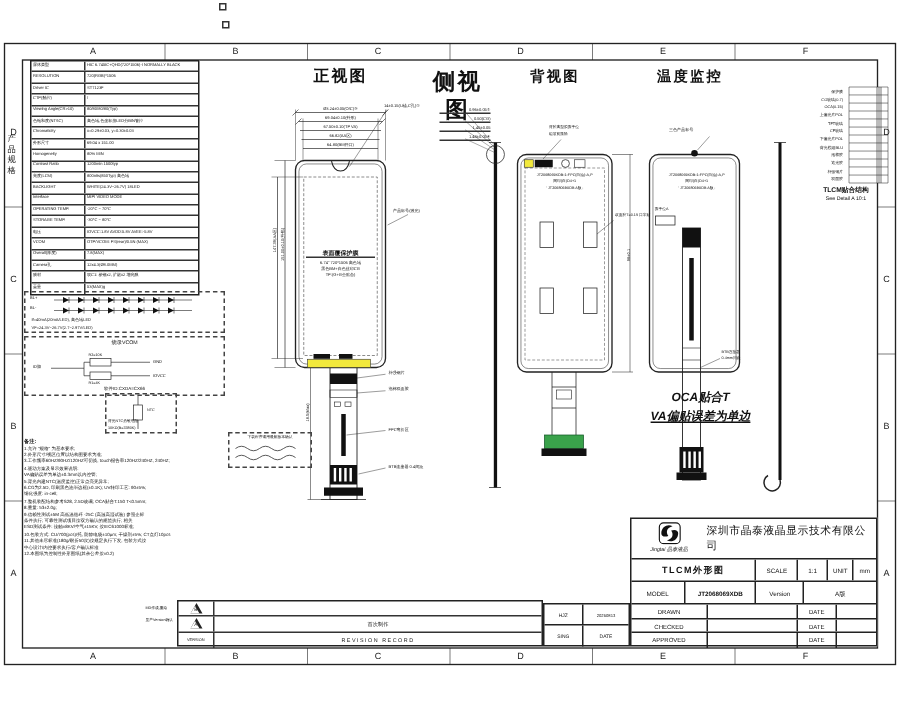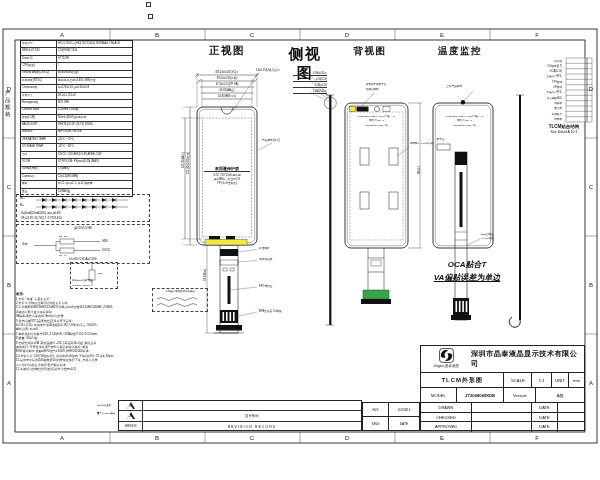--- a/index.html
+++ b/index.html
@@ -436,21 +436,21 @@
   <div class="abs tb" style="left:420px;top:345px;width:165px;height:86px">
     <div class="tb-row" style="height:27px">
       <div class="tb-cell first" style="width:50px;flex-direction:column;justify-content:flex-start;padding-top:2px">
         <svg width="17" height="15" viewBox="0 0 16 16">
           <path fill="#111" d="M2,8 C2,3 7,1 10,3 C6,4 5,7 7,10 C4,11 2,10 2,8 Z"></path>
           <path fill="#111" d="M14,8 C14,13 9,15 6,13 C10,12 11,9 9,6 C12,5 14,6 14,8 Z"></path>
           <rect x="0.6" y="0.6" width="14.8" height="14.8" rx="3" fill="none" stroke="#111" stroke-width="0.8"></rect>
         </svg>
         <div style="font-size:3.5px;font-style:italic;margin-top:1px">Jingtai 晶泰液晶</div>
       </div>
-      <div class="tb-cell" style="flex:1;border-left:none;font-size:7.2px;font-weight:700;letter-spacing:0.4px">深圳市晶泰液晶显示技术有限公司</div>
+      <div class="tb-cell" style="flex:1;border-left:none;font-size:7.2px;font-weight:400;letter-spacing:0.4px">深圳市晶泰液晶显示技术有限公司</div>
     </div>
     <div class="tb-row" style="height:15px">
       <div class="tb-cell first" style="width:83px;font-size:6px;font-weight:600;letter-spacing:1px">TLCM外形图</div>
       <div class="tb-cell" style="width:28px;font-size:4.2px">SCALE</div>
       <div class="tb-cell" style="width:20px;font-size:4.2px">1:1</div>
       <div class="tb-cell" style="width:17px;font-size:4.2px">UNIT</div>
       <div class="tb-cell" style="width:16px;font-size:4.2px">mm</div>
     </div>
     <div class="tb-row" style="height:15px">
       <div class="tb-cell first" style="width:35px;font-size:4.2px">MODEL</div>

